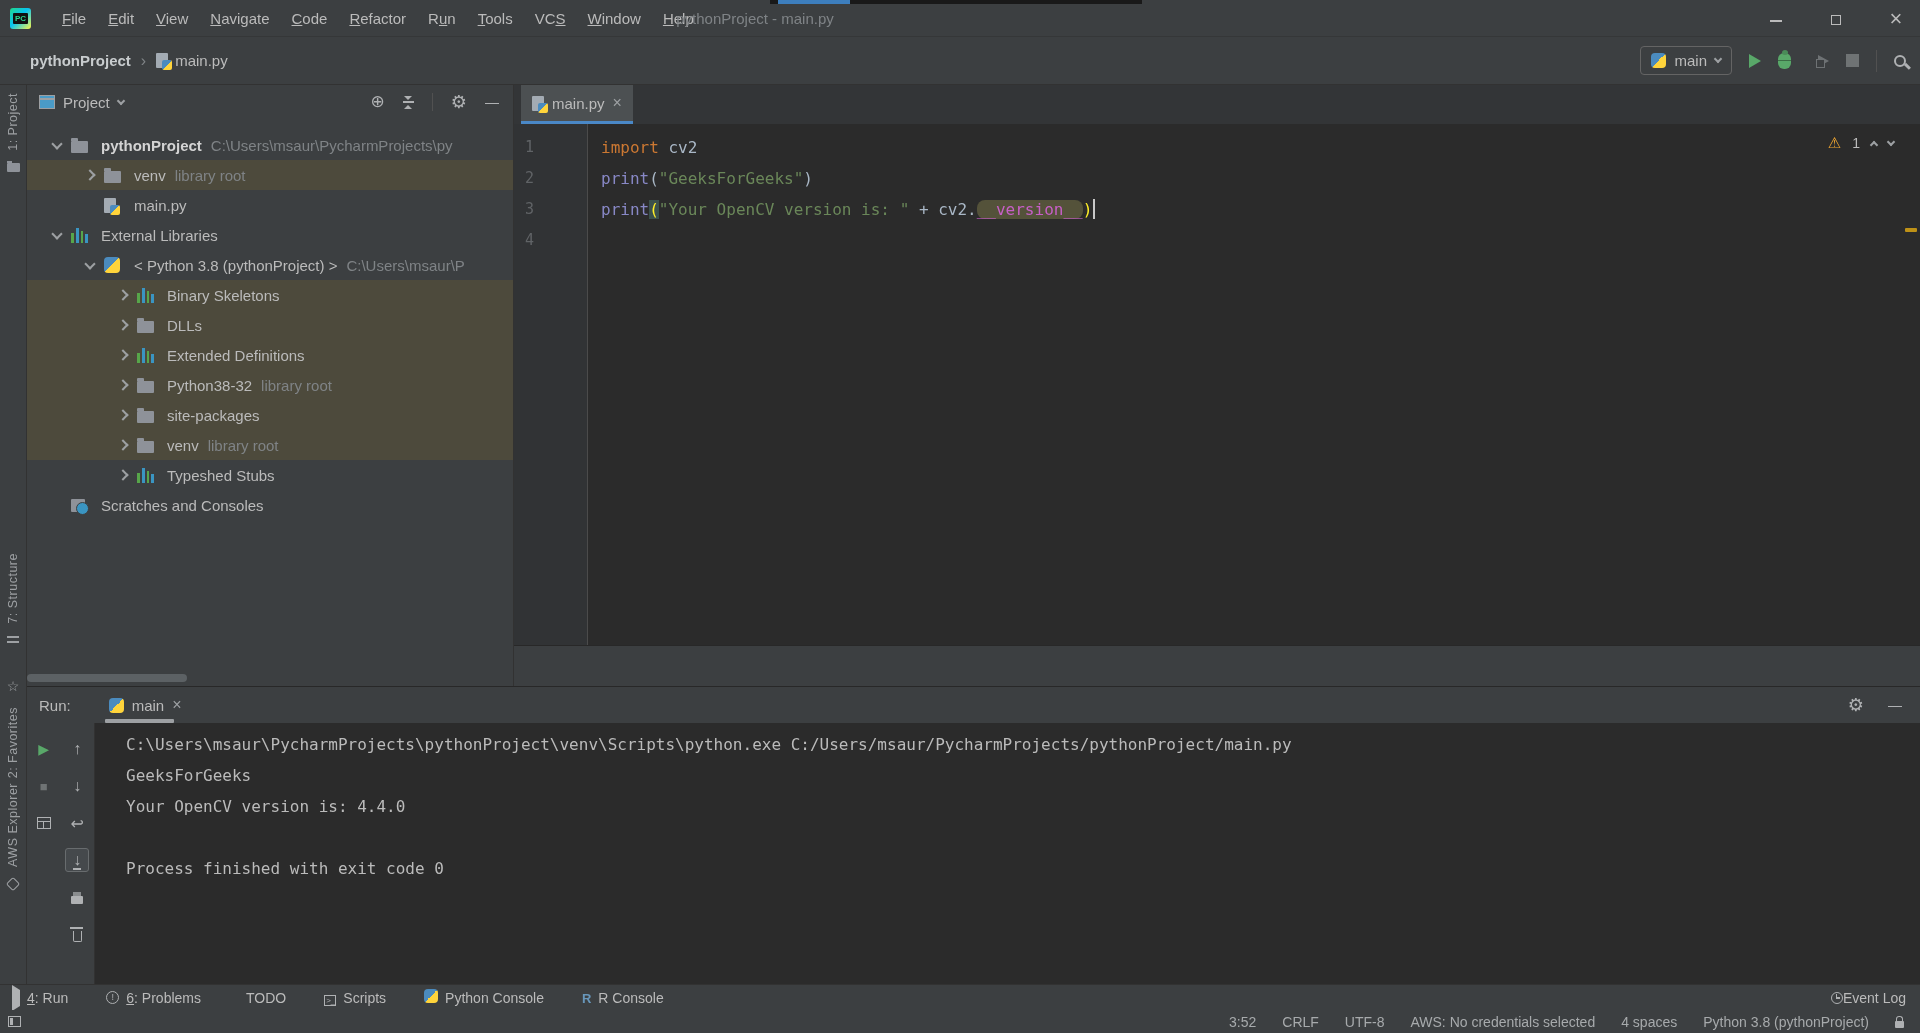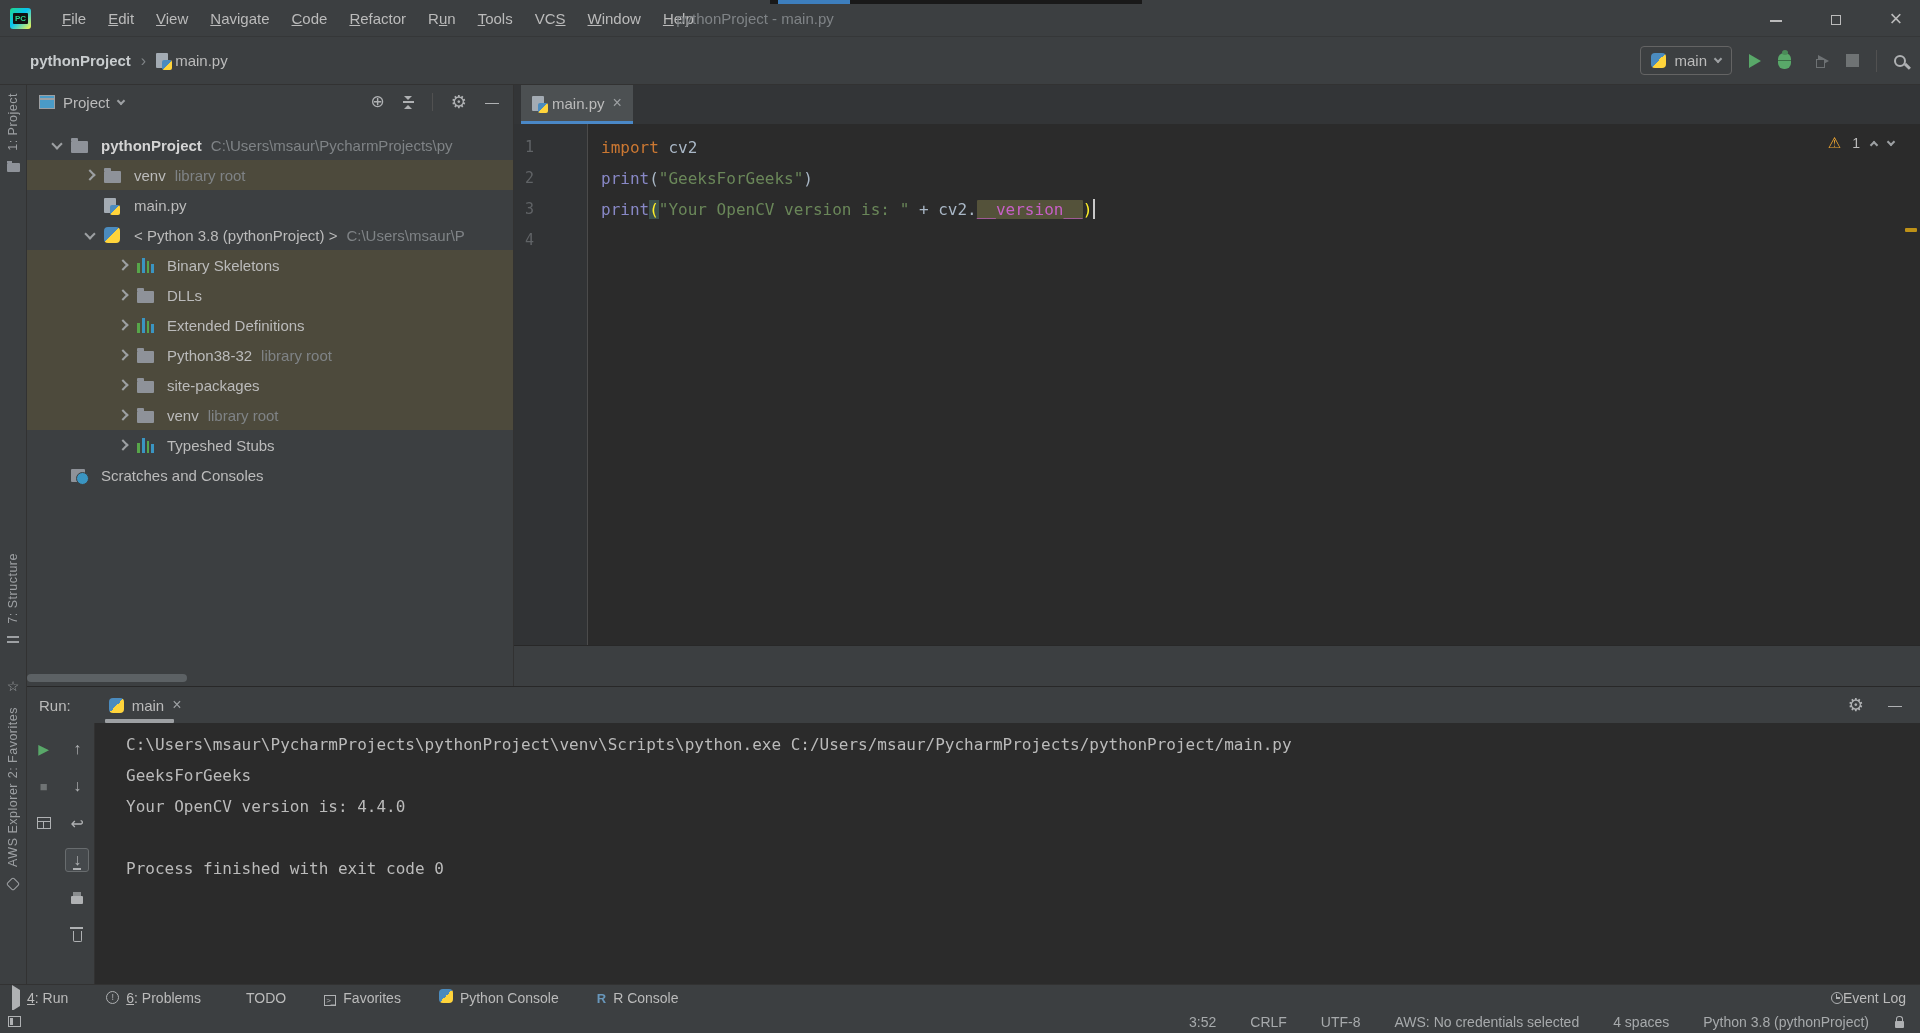--- a/index.html
+++ b/index.html
@@ -119,21 +119,21 @@
     font:15px/31px "DejaVu Sans Mono", monospace; color:#606366; }
   .gutter div { padding-left:11px; height:31px; }
   .code { padding:8px 0 0 13px; font:16px/31px "DejaVu Sans Mono", monospace; color:#A9B7C6; white-space:pre; }
   .code-line { height:31px; }
   .tk-kw { color:#CC7832; }
   .tk-fn { color:#8888C6; }
   .tk-str { color:#6A8759; }
   .tk-pl { color:#A9B7C6; }
   .tk-brace { color:#FFEF28; background:#3B514D; }
   .tk-brace2 { color:#FFEF28; }
-  .tk-dunder { color:#C75FC7; background:#54523A; border-radius:1px; }
+  .tk-dunder { color:#C75FC7; background:#54523A; border-radius:8px; }
   .caret { display:inline-block; width:2px; height:20px; background:#C8C8C8; vertical-align:text-bottom; margin-left:1px; }
   .inspect-widget { position:absolute; top:10px; right:26px; display:flex; align-items:center; gap:11px; }
   .warn-count { font-size:14px; color:#BBBBBB; }
   .stripe-mark { position:absolute; right:3px; top:104px; width:12px; height:4px; background:#BE9117; border-radius:1px; }
   .editor-filler { height:41px; background:#3C3F41; border-top:1px solid #282828; flex-shrink:0; }
 
   
   .run-panel { height:298px; display:flex; flex-direction:column; border-top:1px solid #282828; background:#3C3F41; flex-shrink:0; }
   .run-header { height:36px; display:flex; align-items:center; padding-left:12px; position:relative; flex-shrink:0; }
   .run-label { font-size:15px; color:#BBBBBB; }
@@ -174,21 +174,21 @@
   .mi-terminal { width:14px; height:12px; border:1px solid #AFB1B3; font-size:8px; color:#AFB1B3; line-height:9px; padding-left:1px; }
   .g-R::before { content:"R"; font-weight:bold; font-size:13px; color:#6897BB; }
   .mi-event { width:12px; height:12px; border:1.5px solid #AFB1B3; border-radius:50%; position:relative; }
   .mi-event::before { content:""; position:absolute; left:4px; top:1.5px; width:1.5px; height:4px; background:#AFB1B3; }
   .mi-event::after { content:""; position:absolute; left:4px; top:4.5px; width:4px; height:1.5px; background:#AFB1B3; }
 
   
   .statusbar { height:23px; display:flex; align-items:center; padding:0 16px 0 8px; color:#A7AAAC; font-size:14px; background:#3C3F41; flex-shrink:0; }
   .mi-toolwin { width:13px; height:11px; border:1px solid #AFB1B3; position:relative; }
   .mi-toolwin::before { content:""; position:absolute; left:1px; top:1px; bottom:1px; width:3px; background:#AFB1B3; }
-  .sb-items { margin-left:auto; display:flex; align-items:center; gap:34px; }
+  .sb-items { margin-left:auto; display:flex; align-items:center; gap:26px; }
   .sb-item { cursor:default; white-space:nowrap; }
   .mi-lock { width:9px; height:7px; background:#AFB1B3; border-radius:1px; margin-top:5px; position:relative; margin-left:26px; }
   .mi-lock::before { content:""; position:absolute; top:-5px; left:1px; width:5px; height:5px; border:1.5px solid #AFB1B3; border-bottom:none; border-radius:3px 3px 0 0; }
 </style>
 </head>
 <body>
 
 <div id="app">
 
   <div class="titlebar">
@@ -308,20 +308,35 @@
               </div>
               <div class="trow">
                 <span class="t-ind" style="width:49px"></span>
                 <span class="t-chev"></span>
                 <span class="t-icon">
                   <span class="ico ico-pyfile"></span>
                 </span>
                 <span class="t-label">main.py</span>
               </div>
               <div class="trow">
+                <span class="t-ind" style="width:16px"></span>
+                <span class="t-chev">
+                  <span class="chev d"></span>
+                </span>
+                <span class="t-icon">
+                  <span class="ico ico-lib">
+                    <i></i>
+                    <i></i>
+                    <i></i>
+                    <i></i>
+                  </span>
+                </span>
+                <span class="t-label">External Libraries</span>
+              </div>
+              <div class="trow">
                 <span class="t-ind" style="width:49px"></span>
                 <span class="t-chev">
                   <span class="chev d"></span>
                 </span>
                 <span class="t-icon">
                   <span class="ico ico-py"></span>
                 </span>
                 <span class="t-label">&lt; Python 3.8 (pythonProject) &gt;</span>
                 <span class="t-path">C:\Users\msaur\P</span>
               </div>
@@ -517,21 +532,21 @@
             </span>
           </span>
           <span><u>6</u>: Problems</span>
         </span>
         <span class="bb-item">
           <span><span class="mi-todo"></span></span>
           <span>TODO</span>
         </span>
         <span class="bb-item">
           <span><span class="mi-terminal">&gt;_</span></span>
-          <span>Favorites</span>
+          <span>Scripts</span>
         </span>
         <span class="bb-item">
           <span><span class="ico ico-py" style="width:14px;height:14px;"></span></span>
           <span>Python Console</span>
         </span>
         <span class="bb-item">
           <span><span class="g-R"></span></span>
           <span>R Console</span>
         </span>
       </div>

